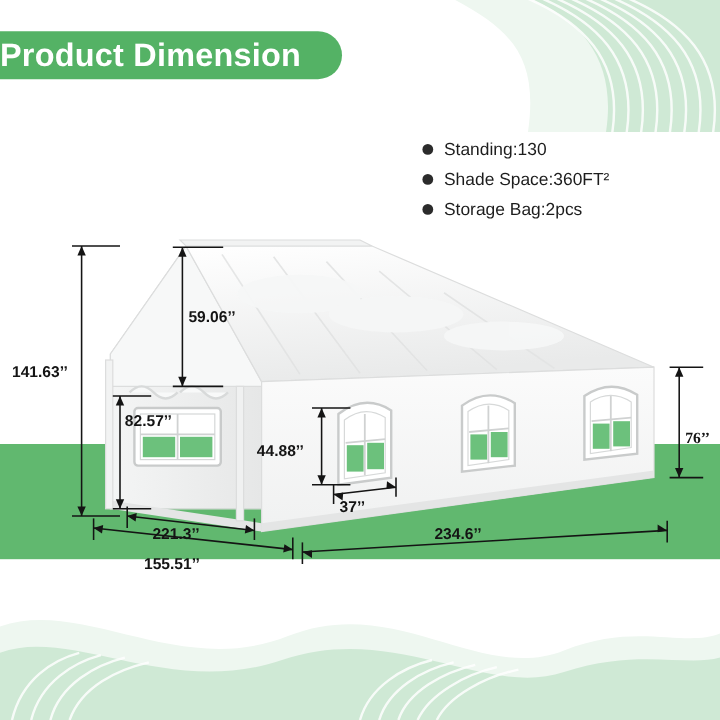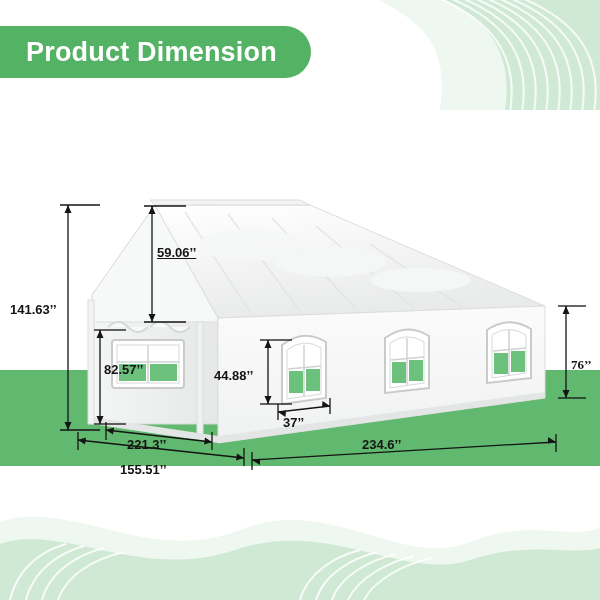--- a/index.html
+++ b/index.html
@@ -39,27 +39,26 @@
     height: 130px;
     overflow: hidden;
     pointer-events: none;
   }
 
   
   .banner {
     position: absolute;
     top: 26px;
     left: 0;
-    height: 52px;
+    height: 40px;
     background: #54b265;
     border-top-right-radius: 26px;
     border-bottom-right-radius: 26px;
     display: flex;
     align-items: center;
-    padding-left: 26px;
     padding-right: 34px;
     box-sizing: border-box;
   }
   .banner-title {
     color: #ffffff;
     font-size: 27px;
     font-weight: bold;
     letter-spacing: 0.2px;
     white-space: nowrap;
   }
@@ -133,20 +132,34 @@
         <path d="M200,-6 C258,16 292,50 282,112"></path>
         <path d="M212,-6 C270,16 304,50 294,112"></path>
       </g>
     </svg>
   </div>
 
   <div class="banner">
     <span class="banner-title">Product Dimension</span>
   </div>
 
+  <div class="specs">
+    <div class="spec-row">
+      <span class="spec-bullet"></span>
+      <span class="spec-text">Standing:130</span>
+    </div>
+    <div class="spec-row">
+      <span class="spec-bullet"></span>
+      <span class="spec-text">Shade Space:360FT²</span>
+    </div>
+    <div class="spec-row">
+      <span class="spec-bullet"></span>
+      <span class="spec-text">Storage Bag:2pcs</span>
+    </div>
+  </div>
 
   <div class="floor"></div>
 
   <div class="tent-layer">
     <svg width="600" height="600" viewBox="0 0 600 600" xmlns="http://www.w3.org/2000/svg">
       <defs>
         <linearGradient id="roofGrad" x1="0" y1="0" x2="0.3" y2="1">
           <stop offset="0%" stop-color="#ffffff"></stop>
           <stop offset="100%" stop-color="#e9eaea"></stop>
         </linearGradient>
@@ -285,22 +298,22 @@
         <polygon points="244,458 236,460.5 237,453.5"></polygon>
         <polygon points="278,412 286,410.5 285.5,417"></polygon>
         <polygon points="330,406 322,407.5 322.5,401"></polygon>
         <polygon points="252,460 260,458.5 260,465"></polygon>
         <polygon points="556,442 548,443.5 548,437"></polygon>
       </g>
     </svg>
 
     
     <span class="dim-label" style="left:10px; top:302px;">141.63’’</span>
-    <span class="dim-label" style="left:157px; top:245px;text-decoration:underline;">59.06’’</span>
-    <span class="dim-label" style="left:104px; top:362px;">82.57’’</span>
+    <span class="dim-label" style="left:157px; top:256px;">59.06’’</span>
+    <span class="dim-label" style="left:104px; top:343px;">82.57’’</span>
     <span class="dim-label" style="left:120px; top:414px;margin-top:48px;">155.51’’</span>
     <span class="dim-label" style="left:127px; top:437px;">221.3’’</span>
     <span class="dim-label" style="left:214px; top:368px;">44.88’’</span>
     <span class="dim-label" style="left:283px; top:415px;text-align:center;">37’’</span>
     <span class="dim-label" style="left:362px; top:437px;">234.6’’</span>
     <span class="dim-label" style="left:571px; top:357px;font-family:Liberation Serif, serif;">76’’</span>
   </div>
 
   <div class="wave-bottom">
     <svg width="600" height="130" viewBox="0 0 600 130" xmlns="http://www.w3.org/2000/svg">

